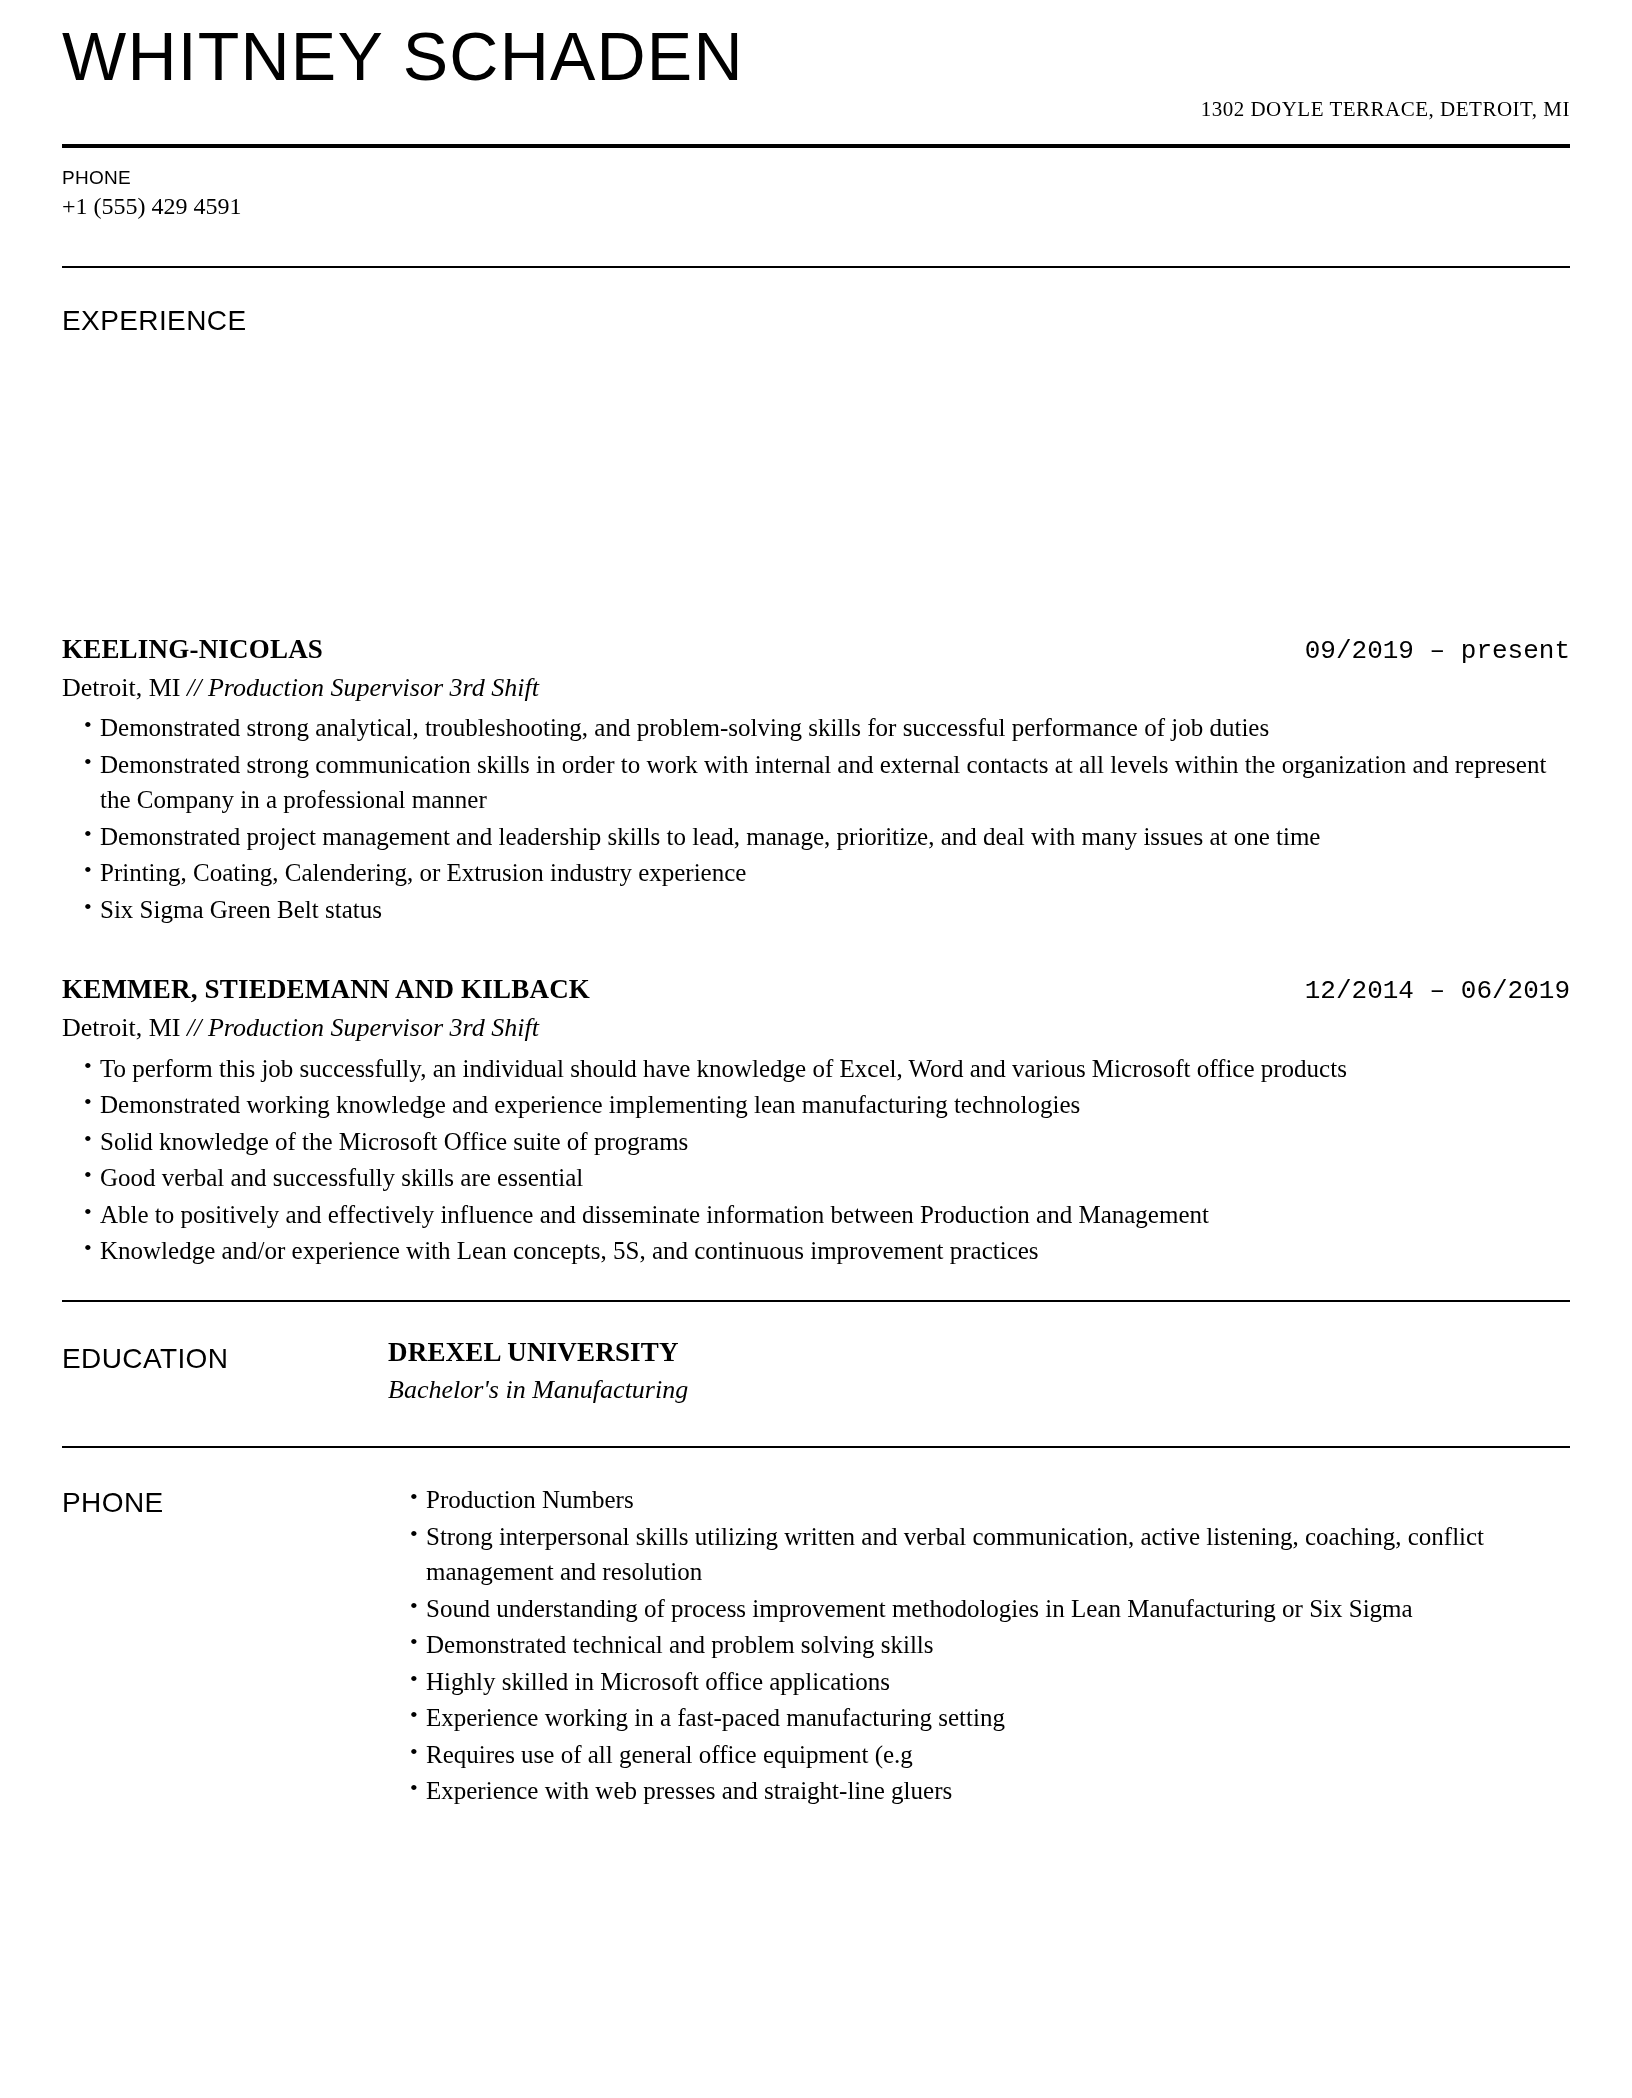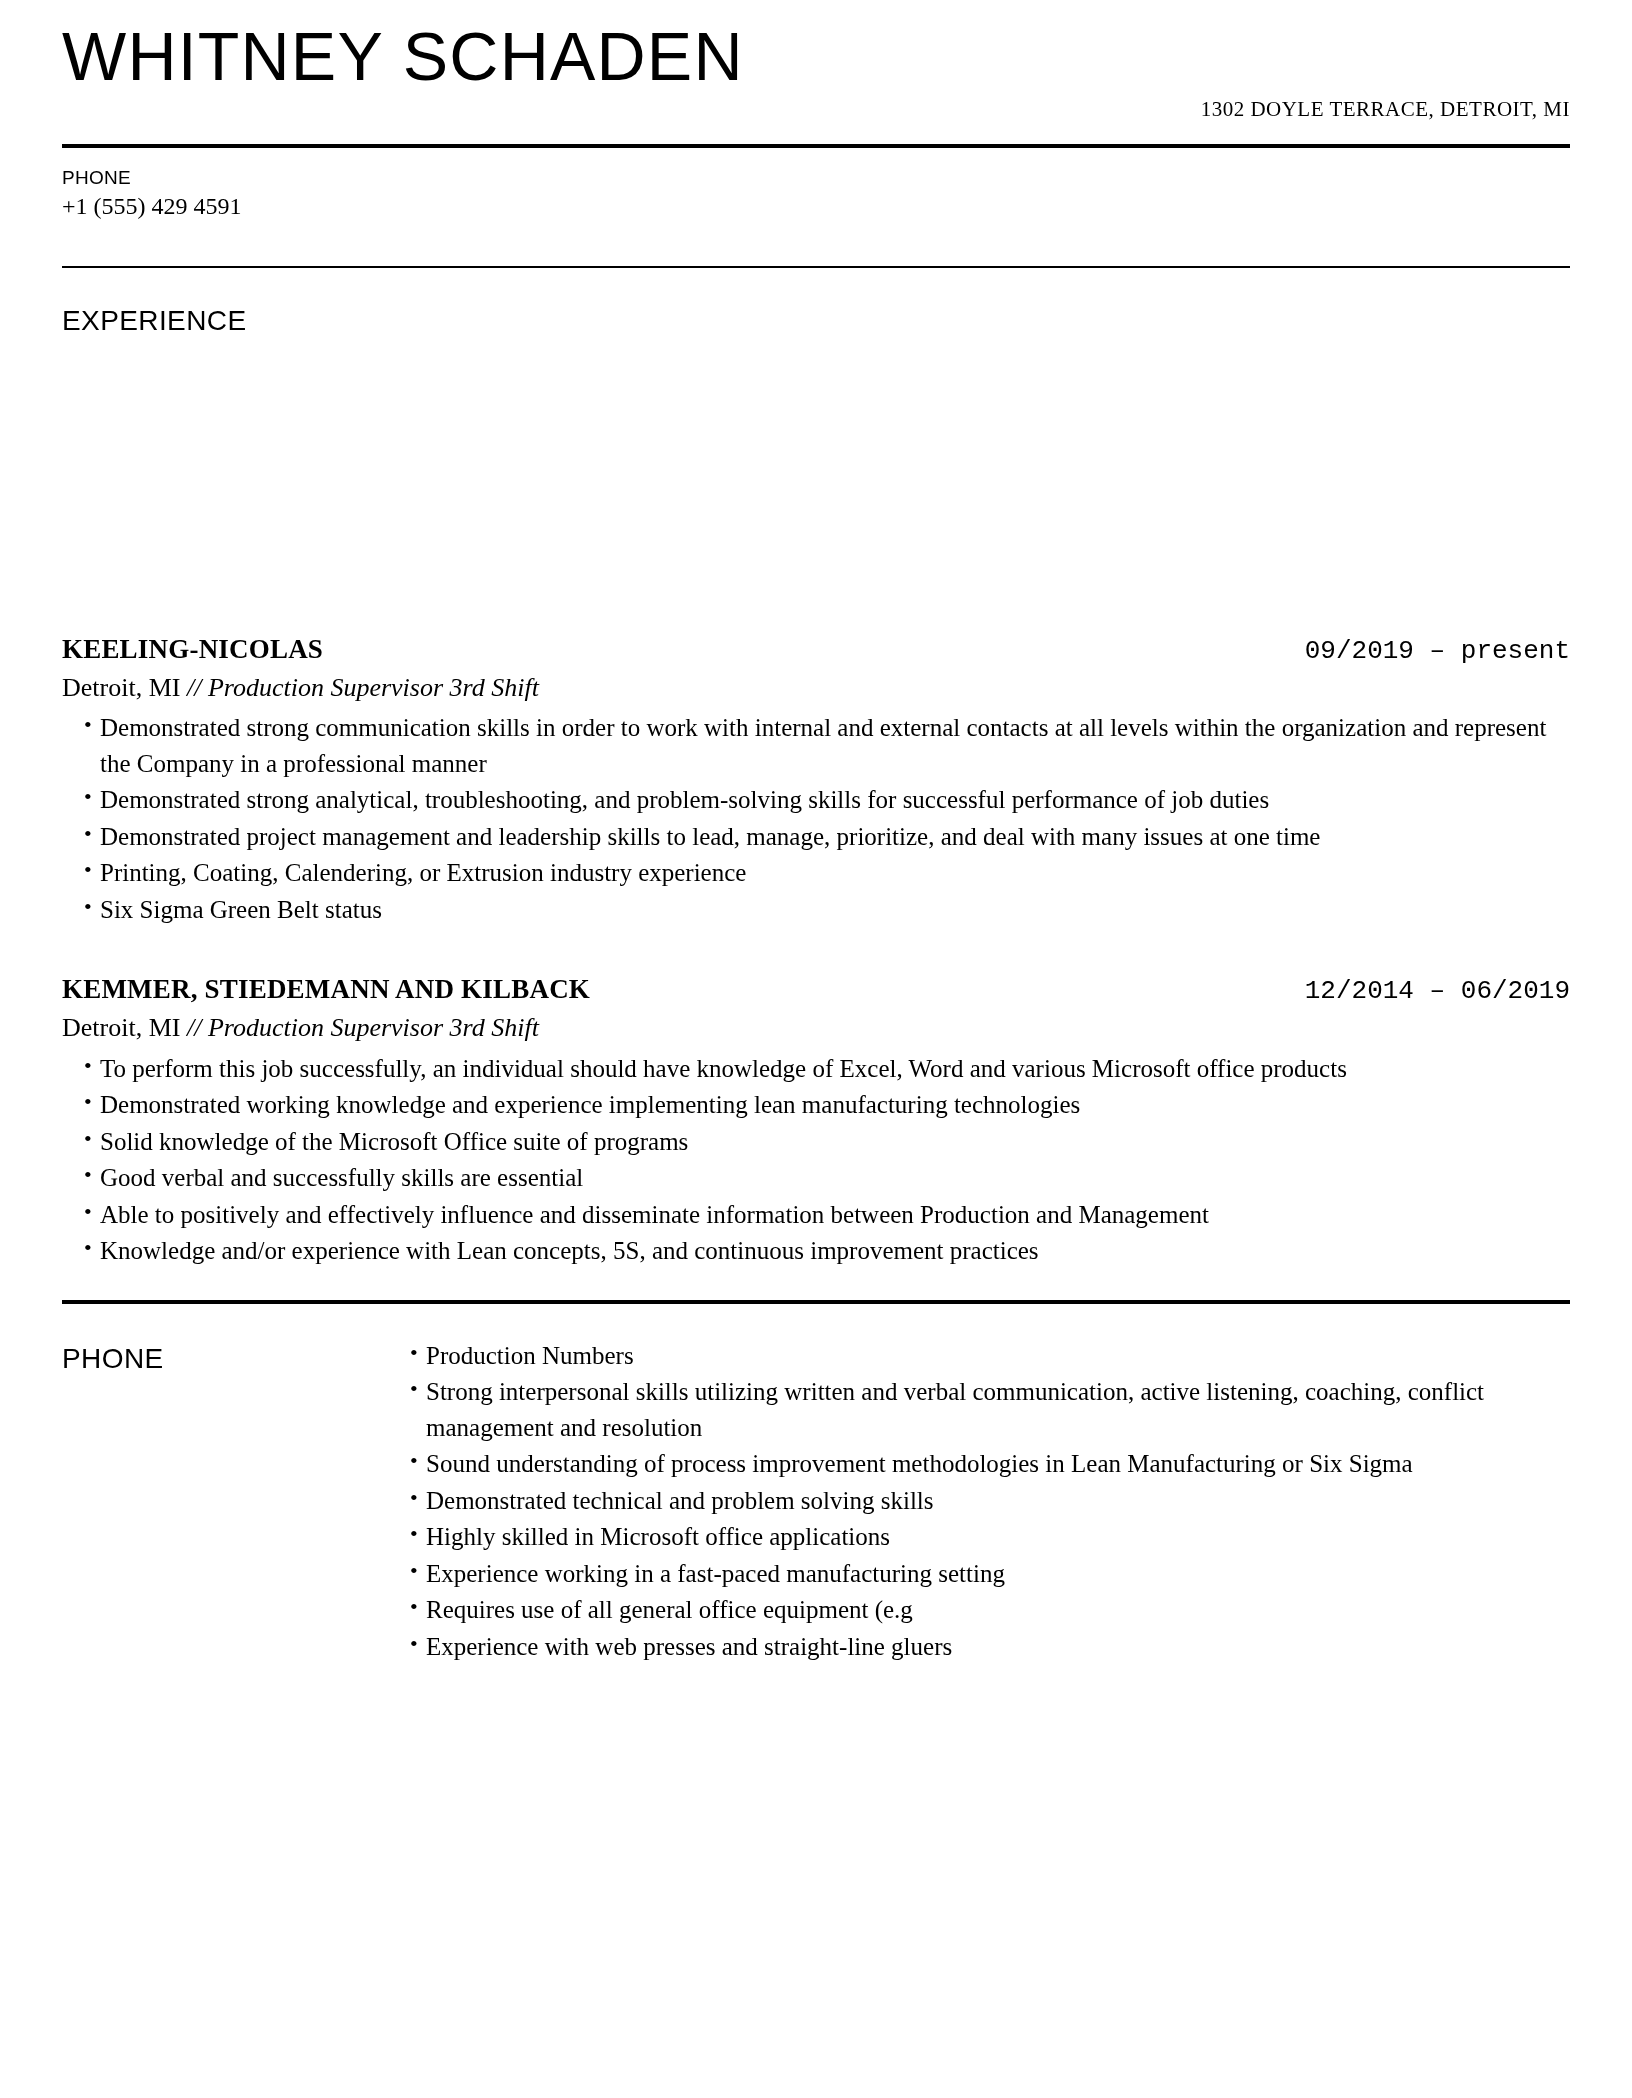--- a/index.html
+++ b/index.html
@@ -195,22 +195,22 @@
     <div class="section-label-col">EXPERIENCE</div>
     <div class="section-body-col">
 
       <div class="job">
         <div class="job-head">
           <div class="job-company">KEELING-NICOLAS</div>
           <div class="job-dates">09/2019 – present</div>
         </div>
         <div class="job-sub"><span>Detroit, MI</span><span class="role"><span> // </span><span>Production Supervisor 3rd Shift</span></span></div>
         <ul class="bullets">
+          <li>Demonstrated strong analytical, troubleshooting, and problem-solving skills for successful performance of job duties</li>
           <li>Demonstrated strong communication skills in order to work with internal and external contacts at all levels within the organization and represent the Company in a professional manner</li>
-          <li>Demonstrated strong analytical, troubleshooting, and problem-solving skills for successful performance of job duties</li>
           <li>Demonstrated project management and leadership skills to lead, manage, prioritize, and deal with many issues at one time</li>
           <li>Printing, Coating, Calendering, or Extrusion industry experience</li>
           <li>Six Sigma Green Belt status</li>
         </ul>
       </div>
 
       <div class="job">
         <div class="job-head">
           <div class="job-company">KEMMER, STIEDEMANN AND KILBACK</div>
           <div class="job-dates">12/2014 – 06/2019</div>
@@ -224,20 +224,29 @@
           <li>Able to positively and effectively influence and disseminate information between Production and Management</li>
           <li>Knowledge and/or experience with Lean concepts, 5S, and continuous improvement practices</li>
         </ul>
       </div>
 
     </div>
   </div>
 
   <hr class="rule-thin">
 
+  <div class="section edu-section">
+    <div class="section-label-col">EDUCATION</div>
+    <div class="section-body-col">
+      <div>
+        <div class="edu-school">DREXEL UNIVERSITY</div>
+        <div class="edu-degree">Bachelor's in Manufacturing</div>
+      </div>
+    </div>
+  </div>
 
   <hr class="rule-thin">
 
   <div class="section skl-section">
     <div class="section-label-col">PHONE</div>
     <div class="section-body-col">
       <ul class="bullets">
         <li>Production Numbers</li>
         <li>Strong interpersonal skills utilizing written and verbal communication, active listening, coaching, conflict management and resolution</li>
         <li>Sound understanding of process improvement methodologies in Lean Manufacturing or Six Sigma</li>

